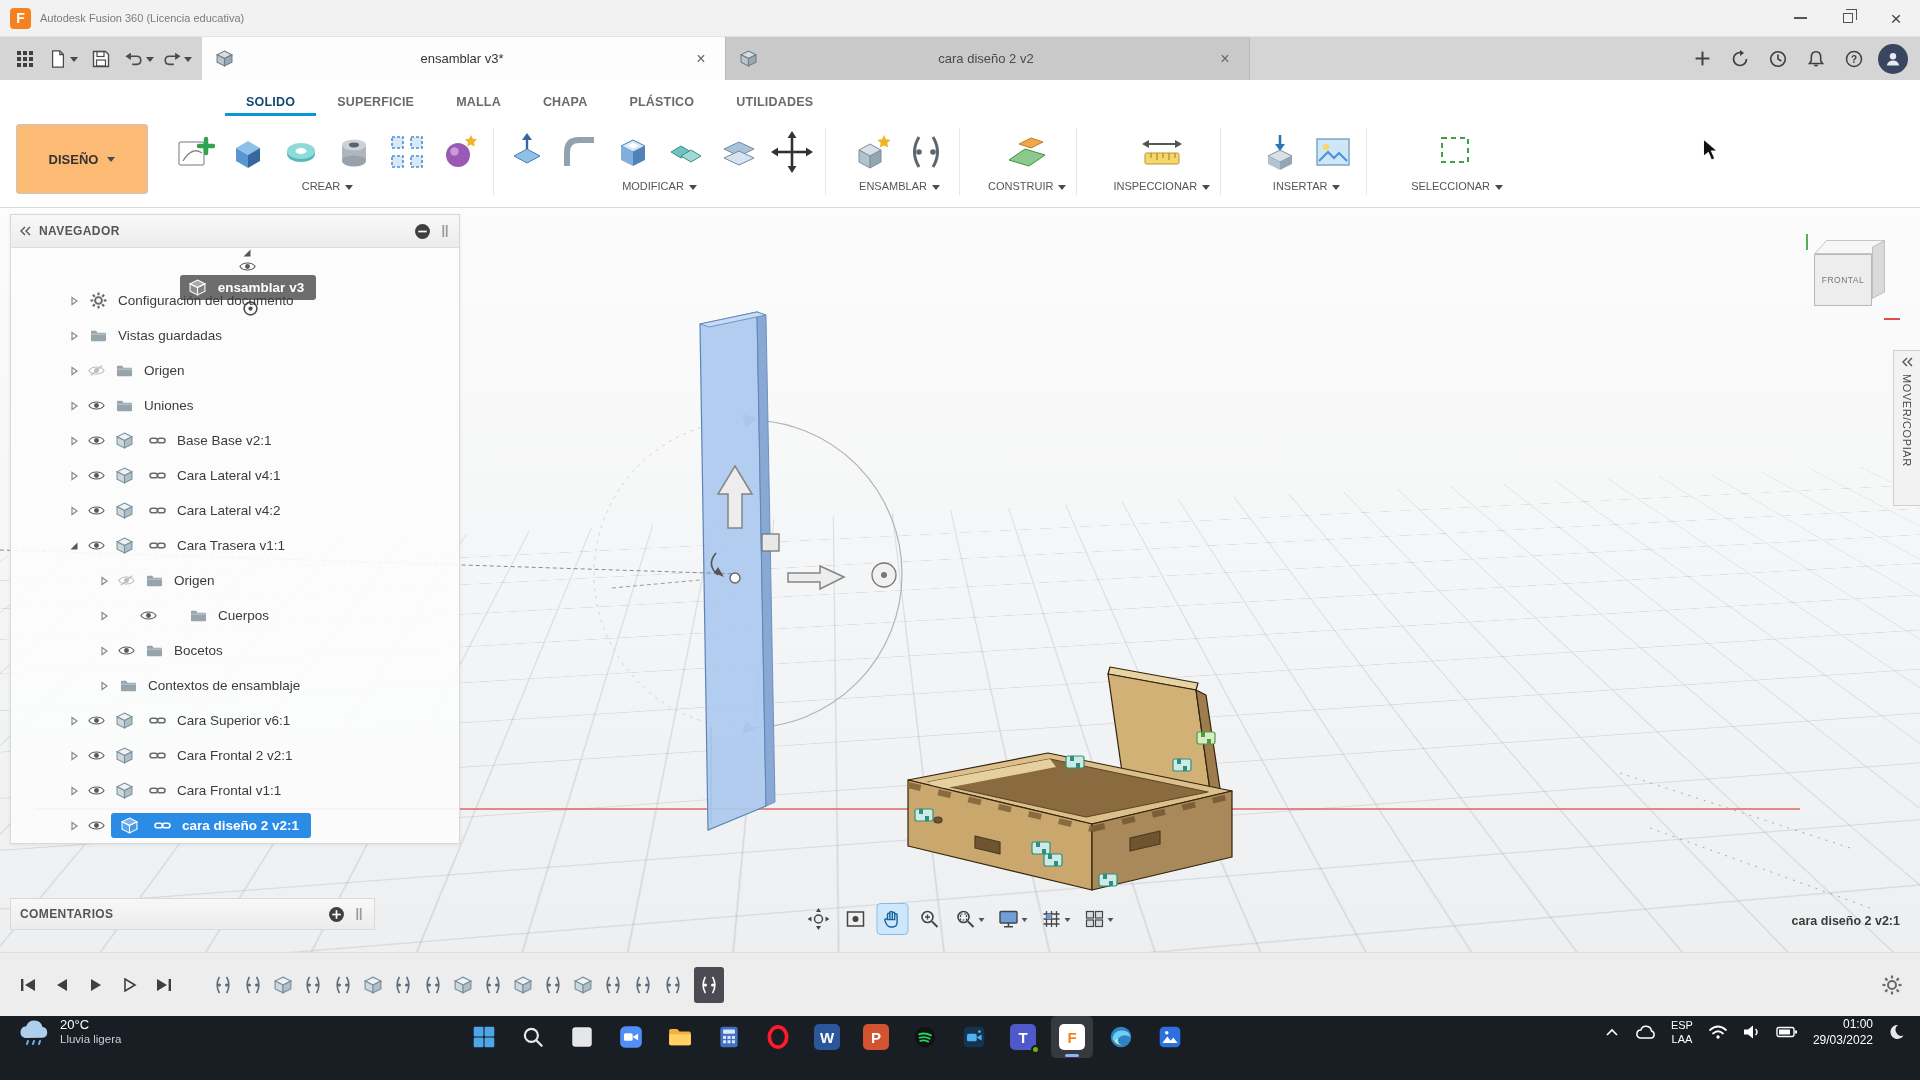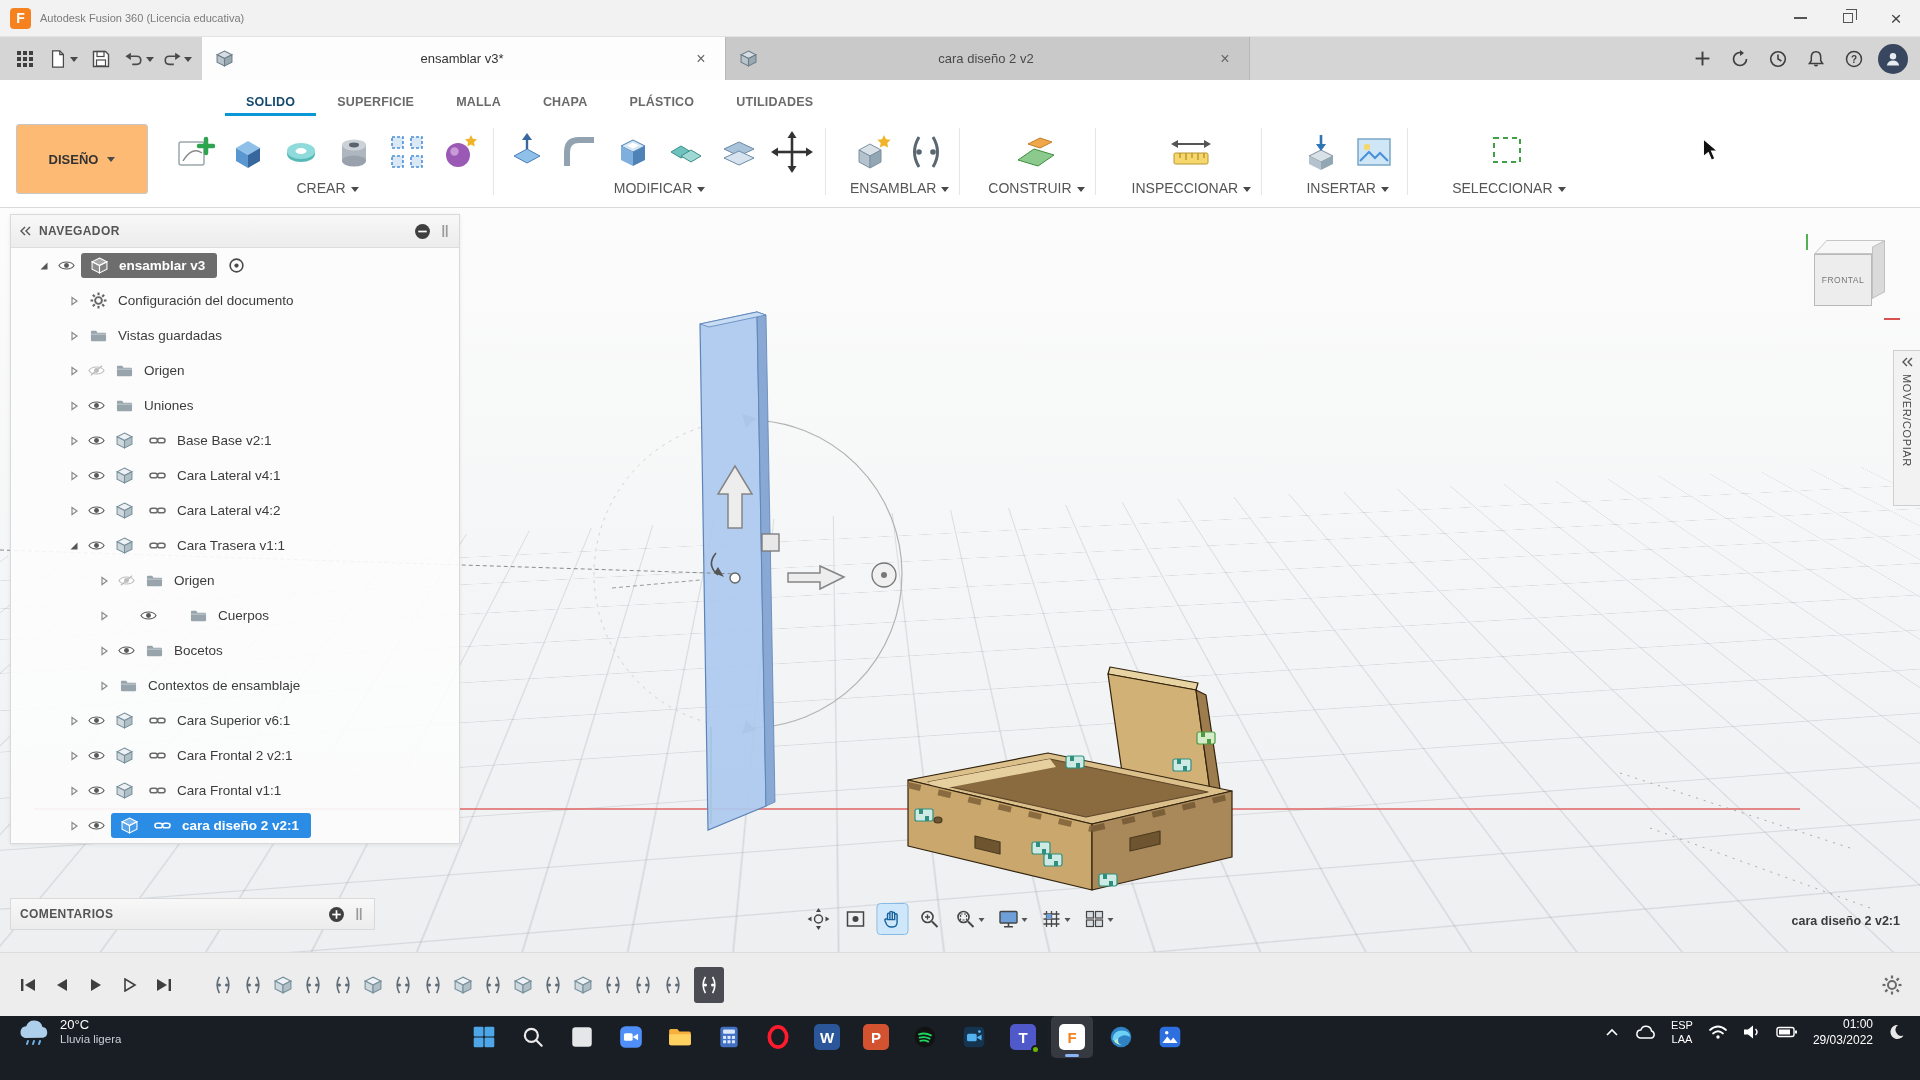--- a/index.html
+++ b/index.html
@@ -38,21 +38,21 @@
   .rtab{padding:8px 21px 7px;font-size:12.5px;font-weight:bold;color:#6a6a6a;letter-spacing:.2px}
   .rtab.active{color:#14496f;border-bottom:3px solid #0a97d5;padding-bottom:4px}
 
   
   .ribbon{height:92px;background:#fff;border-bottom:1px solid #dadada;display:flex;align-items:stretch;position:relative}
   .design-box{width:132px;height:70px;margin:8px 16px 0 16px;border:1px solid #c7c7c7;border-radius:3px;background:#fdba74;
     display:flex;align-items:center;justify-content:center;gap:9px;font-size:13px;font-weight:bold;color:#333}
   .rgroup{display:flex;flex-direction:column;align-items:center;padding:5px 8px 3px}
   .ricons{display:flex;align-items:flex-end;gap:7px;height:54px}
   .rtool{width:46px;height:46px;display:flex;align-items:center;justify-content:center;border-radius:3px}
-  .rlabel{margin-top:5px;font-size:14px;color:#555;display:flex;align-items:flex-end;gap:5px}
+  .rlabel{margin-top:5px;font-size:11px;color:#555;display:flex;align-items:flex-start;gap:5px}
   .rsep{width:1px;background:#e6e6e6;margin:12px 2px}
   .ribbon-cursor{position:absolute;left:1702px;top:22px;pointer-events:none}
 
   
   .canvas{position:relative;height:744px;background:linear-gradient(#fcfcfc,#edeff1);overflow:hidden}
   .grid-plane{position:absolute;left:-500px;top:300px;width:3000px;height:1100px;
     background:repeating-linear-gradient(0deg,rgba(125,135,145,.22) 0 1px,transparent 1px 58px),
                repeating-linear-gradient(90deg,rgba(125,135,145,.22) 0 1px,transparent 1px 58px);
     transform:perspective(1300px) rotateX(67deg) rotateZ(-7deg);transform-origin:50% 0}
   .scene{position:absolute;inset:0}
@@ -612,21 +612,21 @@
           <rect x="4" y="7.2" width="8" height="1.6" fill="#fff"></rect>
         </svg>
       <svg class="i12" viewBox="0 0 6 14">
           <g fill="#9a9a9a">
             <rect x="0" y="0" width="2" height="14"></rect>
             <rect x="4" y="0" width="2" height="14"></rect>
           </g>
         </svg>
     </div>
     <div id="nav-rows">
-        <div class="nav-row" style="padding-left: 24px;">
+        <div class="nav-row" style="padding-left: 24px; flex-direction: column;">
           <span class="nav-arrow">
             <svg class="i10" viewBox="0 0 10 10">
               <path d="M8.5 1.5 V8.5 H1.5 Z" fill="#555"></path>
             </svg>
           </span>
           <span class="nav-ic">
             <svg class="i16" viewBox="0 0 18 12">
               <path d="M1 6 C4 1 14 1 17 6 C14 11 4 11 1 6 Z" fill="#fff" stroke="#5a5a5a" stroke-width="1.2"></path>
               <circle cx="9" cy="6" r="2.6" fill="#5a5a5a"></circle>
             </svg>

